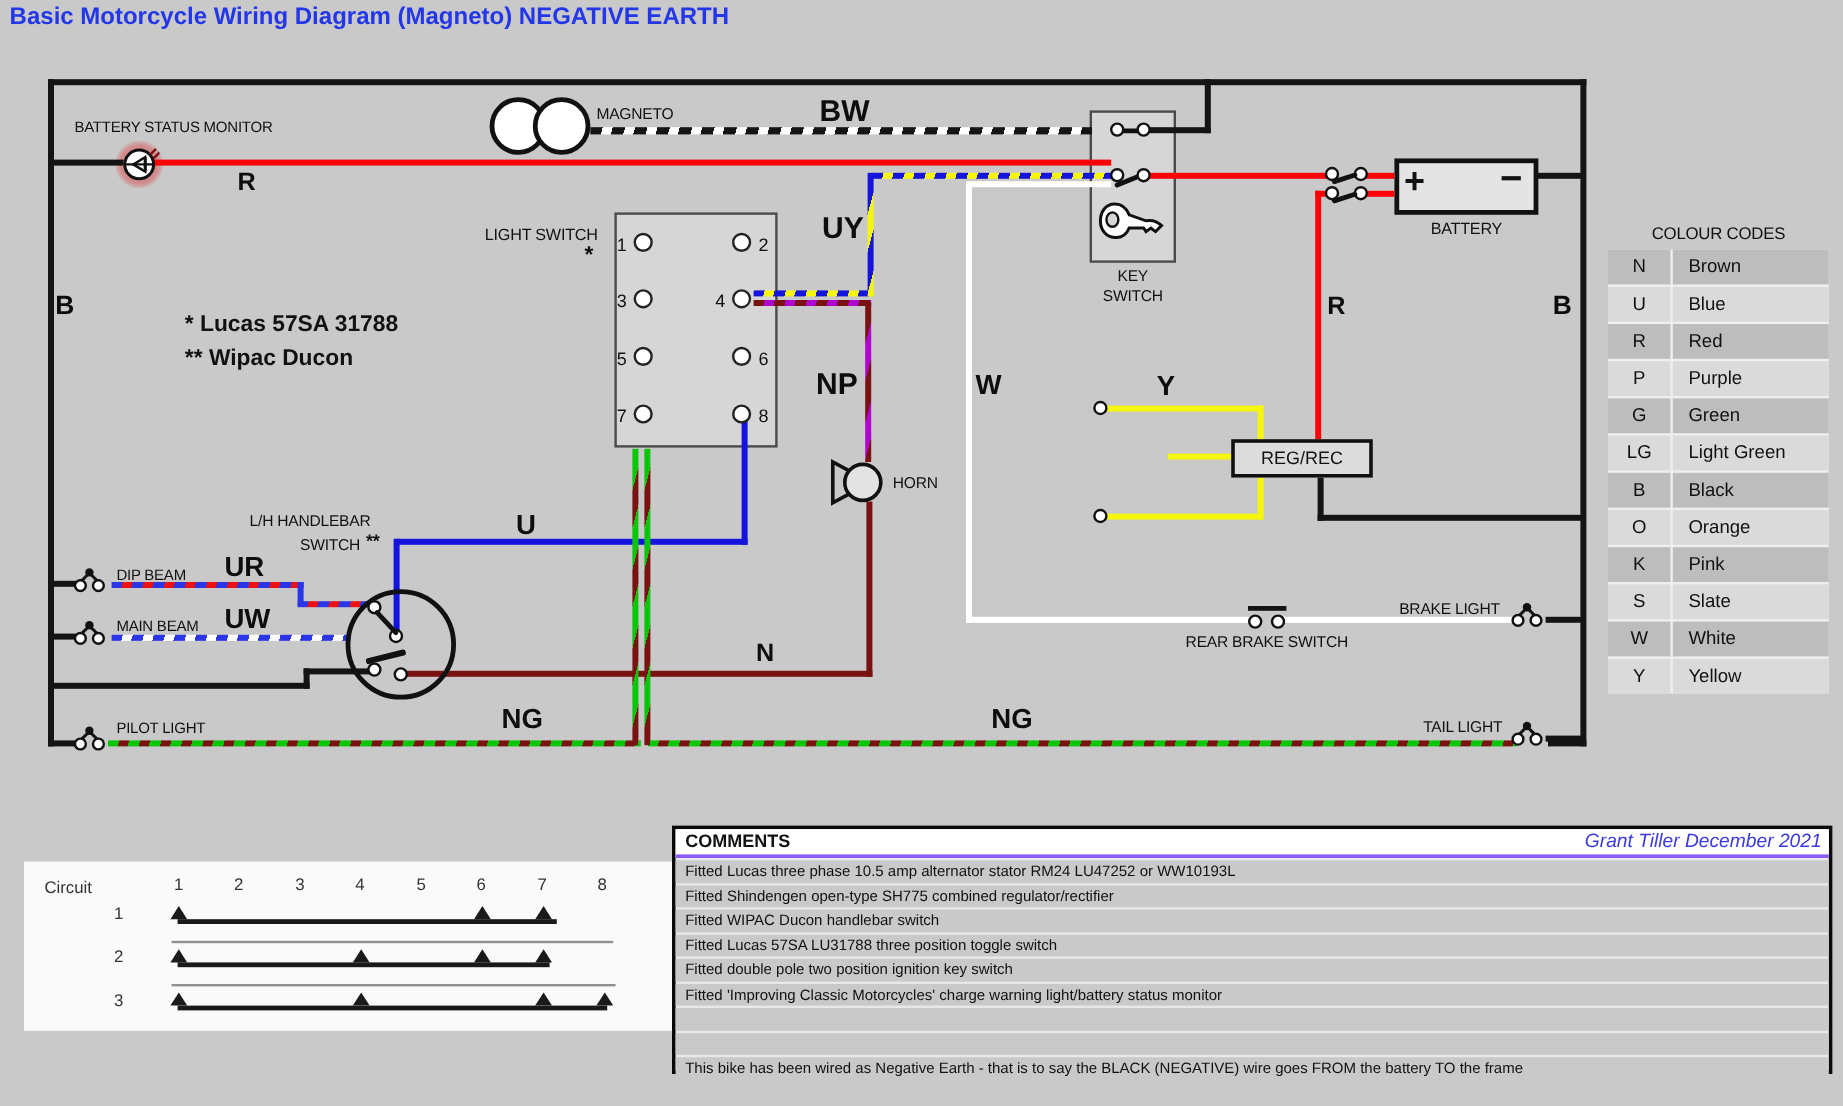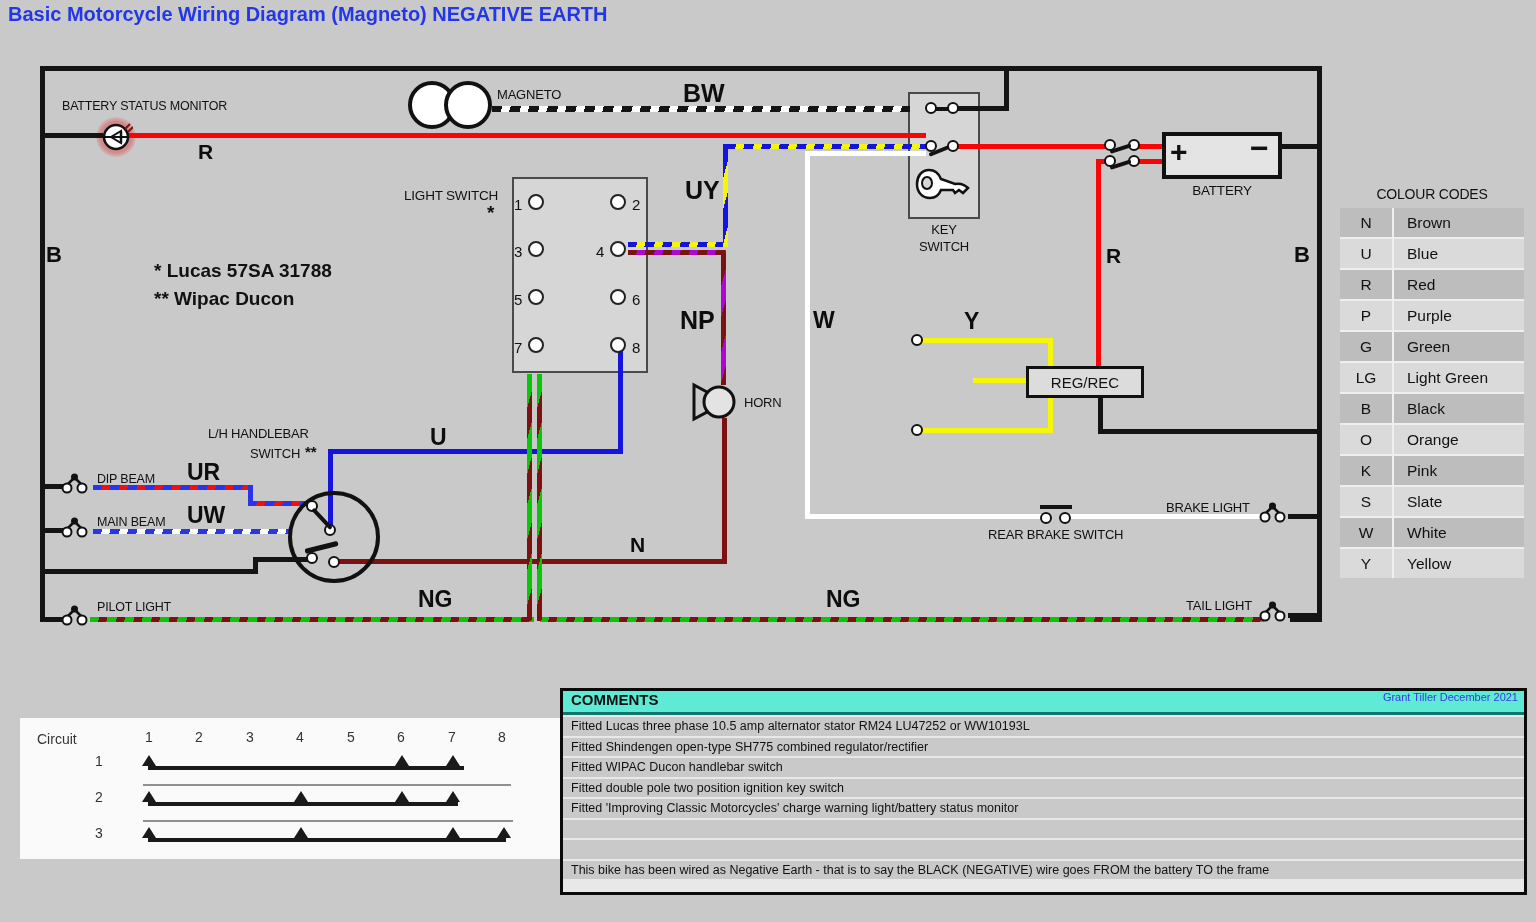--- a/index.html
+++ b/index.html
@@ -26,23 +26,23 @@
   .wlbl{position:absolute;z-index:6;font-weight:bold;white-space:nowrap;color:#0d0d0d;letter-spacing:0;}
   .note{position:absolute;z-index:6;font-weight:bold;font-size:19px;white-space:nowrap;margin-left:40px;}
   
   #ccodes{position:absolute;left:1340px;top:208px;width:184px;z-index:6;display:grid;grid-template-columns:52px 130px;gap:2px;background:#efefef;}
   #ccodes .cell{height:29px;display:flex;align-items:center;font-size:15.5px;}
   #ccodes .code{justify-content:center;}
   #ccodes .name{padding-left:13px;}
   .rowA{background:#bdbdbd;} .rowB{background:#dadada;}
   
   #comments{position:absolute;left:560px;top:688px;width:967px;height:207px;z-index:6;border:3px solid #0a0a0a;background:#e8e8e8;box-sizing:border-box;}
-  #comments .hdr{height:21px;background:#5eead4;border-bottom:3px solid #0f766e;display:flex;justify-content:space-between;padding:0 6px 0 8px;}
+  #comments .hdr{height:21px;background:#ffffff;border-bottom:3px solid #8b5cf6;display:flex;justify-content:space-between;align-items:center;padding:0 6px 0 8px;}
   #comments .hdr .h{font-weight:bold;font-size:15px;}
-  #comments .hdr .credit{color:#3a3ae0;font-size:11px;}
+  #comments .hdr .credit{color:#3a3ae0;font-style:italic;font-size:16px;}
   #comments .crow{height:18.5px;margin-top:2px;background:#c9c9c9;font-size:12.5px;line-height:18.5px;padding-left:8px;white-space:nowrap;overflow:hidden;}
   
   #circuit{position:absolute;left:20px;top:718px;width:588px;height:141px;background:#fafafa;z-index:6;}
   #circuit .t{position:absolute;font-size:14px;color:#333;}
   .tri{position:absolute;width:0;height:0;border-left:7px solid transparent;border-right:7px solid transparent;border-bottom:11px solid #1a1a1a;z-index:7;}
   .cline{position:absolute;background:#1a1a1a;height:3.5px;}
   .crail{position:absolute;background:#909090;height:1.5px;}
   svg{display:block;}
 </style>
 </head>
@@ -330,20 +330,21 @@
   </div>
 
   <div id="comments">
     <div class="hdr">
       <span class="h">COMMENTS</span>
       <span class="credit">Grant Tiller December 2021</span>
     </div>
     <div class="crow">Fitted Lucas three phase 10.5 amp alternator stator RM24 LU47252 or WW10193L</div>
     <div class="crow">Fitted Shindengen open-type SH775 combined regulator/rectifier</div>
     <div class="crow">Fitted WIPAC Ducon handlebar switch</div>
+    <div class="crow">Fitted Lucas 57SA LU31788 three position toggle switch</div>
     <div class="crow">Fitted double pole two position ignition key switch</div>
     <div class="crow">Fitted 'Improving Classic Motorcycles' charge warning light/battery status monitor</div>
     <div class="crow"></div>
     <div class="crow"></div>
     <div class="crow">This bike has been wired as Negative Earth - that is to say the BLACK (NEGATIVE) wire goes FROM the battery TO the frame</div>
   </div>
 
 </div>
 
 </body></html>

